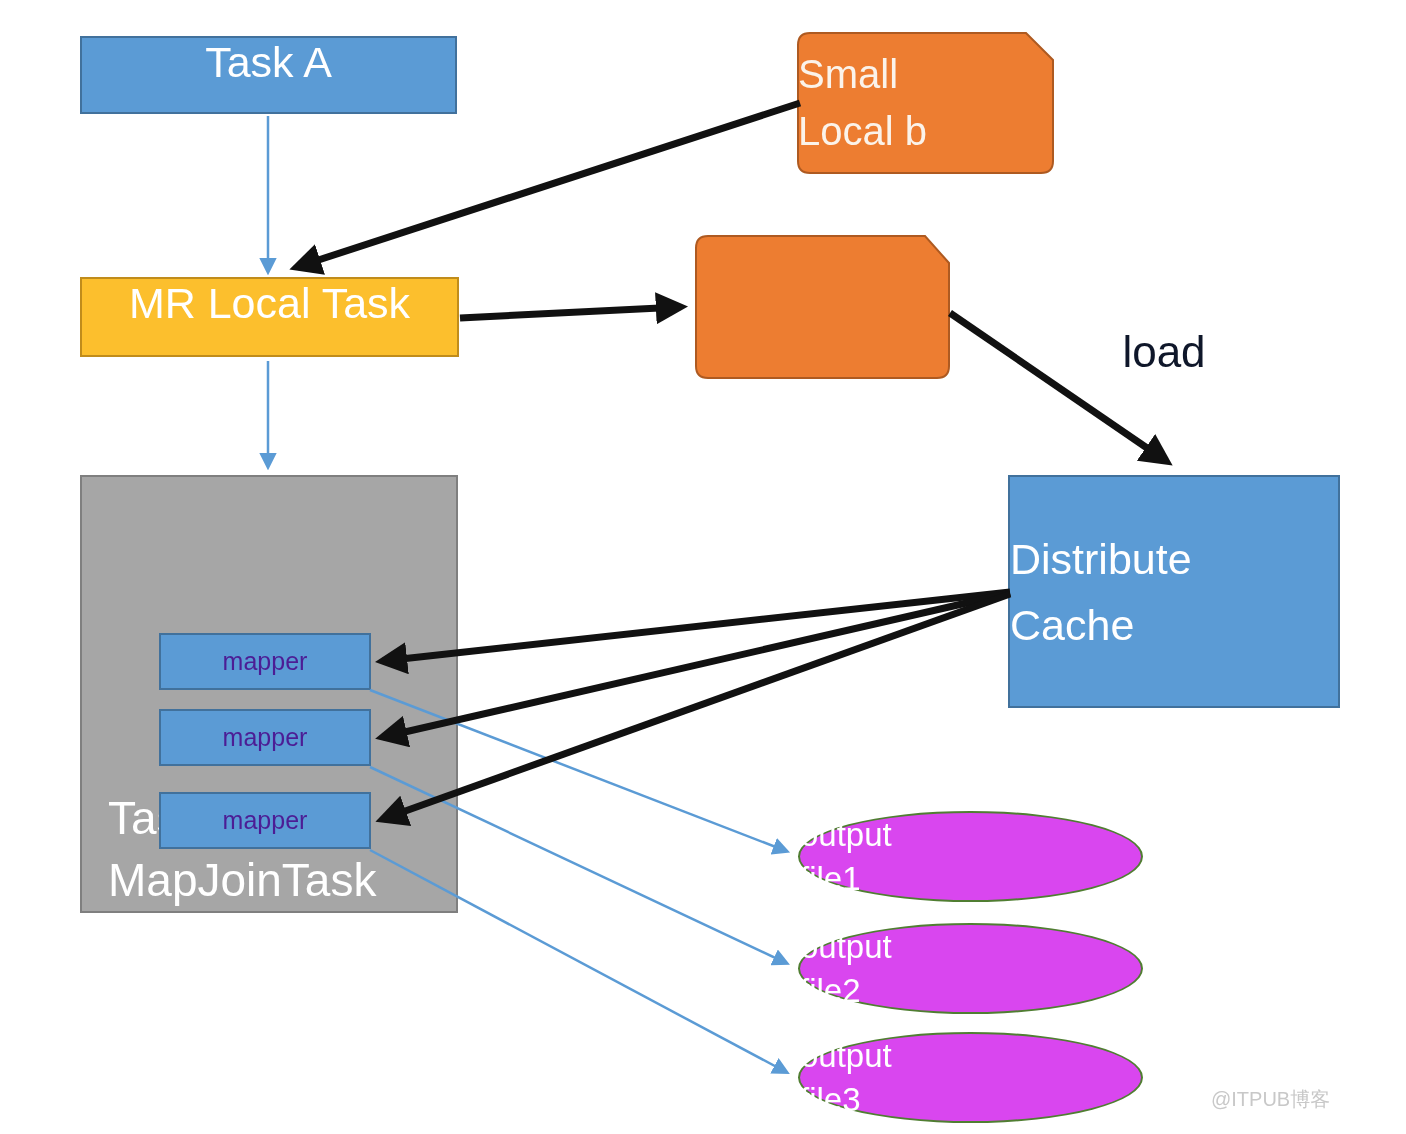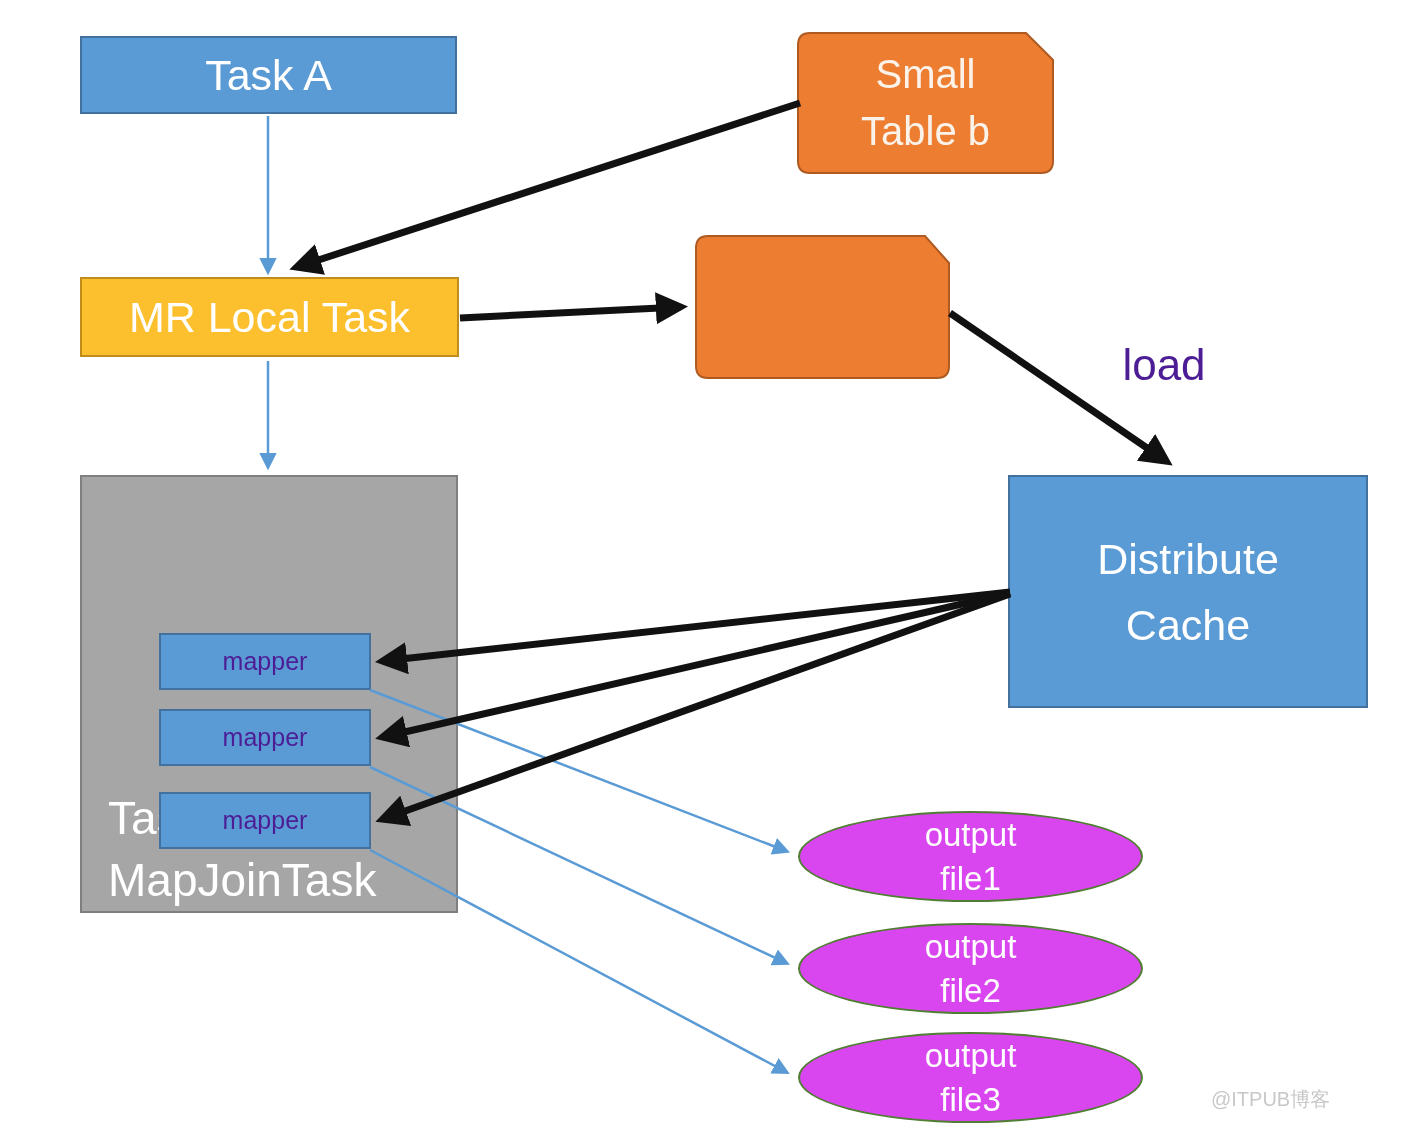--- a/index.html
+++ b/index.html
@@ -3,51 +3,51 @@
 <meta charset="utf-8">
 <style>
   html,body{margin:0;padding:0;background:#ffffff;}
   .stage{
     position:relative;width:1406px;height:1134px;background:#ffffff;
     font-family:"Liberation Sans", sans-serif;overflow:hidden;
   }
   svg.layer{position:absolute;left:0;top:0;width:1406px;height:1134px;pointer-events:none;}
   #shapes-layer{z-index:1;}
   #arrows-layer{z-index:3;}
-  .node{position:absolute;display:flex;align-items:center;justify-content:center;
+  .node{position:absolute;display:flex;align-items:flex-start;justify-content:center;
         box-sizing:border-box;text-align:center;color:#ffffff;z-index:2;}
   .multiline{flex-direction:column;}
   .blue-box{background:#5B9BD5;border:2px solid #41719C;}
   
   #task-a{left:80px;top:36px;width:377px;height:78px;font-size:43px;}
   
   #mr-local{left:80px;top:277px;width:379px;height:80px;background:#FCBF2D;
             border:2px solid #C08C1B;font-size:43px;}
   
   #task-b{left:80px;top:475px;width:378px;height:438px;background:#A6A6A6;
           border:2px solid #7F7F7F;justify-content:flex-end;align-items:flex-start;
           padding:8px 0 0 26px;text-align:left;}
   #task-b .title-line{font-size:46px;line-height:62px;color:#ffffff;}
   .mapper{position:absolute;left:77px;width:212px;height:57px;background:#5B9BD5;
           border:2px solid #41719C;display:flex;align-items:center;justify-content:center;
           font-size:25px;color:#4c1d95;box-sizing:border-box;}
   #mapper-1{top:156px;} #mapper-2{top:232px;} #mapper-3{top:315px;}
   
-  #dist-cache{left:1008px;top:475px;width:360px;height:233px;font-size:43px;line-height:66px;}
+  #dist-cache{left:1008px;top:475px;width:332px;height:233px;font-size:43px;line-height:66px;}
   
   .orange-label{background:transparent;color:#FBF3EA;border-radius:26px;}
   #lbl-small-table{left:798px;top:33px;width:255px;height:140px;font-size:40px;line-height:57px;}
   #lbl-hashtable{left:696px;top:236px;width:253px;height:142px;font-size:37px;line-height:52px;}
   
   .ellipse{left:798px;width:345px;height:91px;background:#d946ef;border:2px solid #507E32;
            border-radius:50%;font-size:33px;line-height:44px;}
   #out-1{top:811px;} #out-2{top:923px;} #out-3{top:1032px;}
   
-  #load-label{left:1104px;top:340px;width:120px;height:50px;background:transparent;
-              color:#4c1d95;font-size:44px;}
+  #load-label{left:1104px;top:327px;width:120px;height:50px;background:transparent;
+              color:#0f172a;font-size:44px;}
   
   #watermark{left:1211px;top:1086px;background:transparent;color:#C8C8C8;
              font-size:20px;z-index:4;justify-content:flex-start;}
 </style>
 </head>
 <body>
 
 <div class="stage">
 
   <svg id="shapes-layer" class="layer" viewBox="0 0 1406 1134">
@@ -78,21 +78,21 @@
     <line x1="1010" y1="593" x2="383" y2="737" stroke="#111111" stroke-width="7" marker-end="url(#mk-black)"></line>
     <line x1="1010" y1="594" x2="383" y2="819" stroke="#111111" stroke-width="7" marker-end="url(#mk-black)"></line>
   </svg>
 
   <div class="node blue-box" id="task-a">
     <span>Task A</span>
   </div>
 
   <div class="node multiline orange-label" id="lbl-small-table">
     <span>Small</span>
-    <span>Table b</span>
+    <span>Local b</span>
   </div>
 
   <div class="node" id="mr-local">
     <span>MR Local Task</span>
   </div>
 
 
   <div class="node" id="load-label">load</div>
 
   <div class="node multiline blue-box" id="dist-cache">

